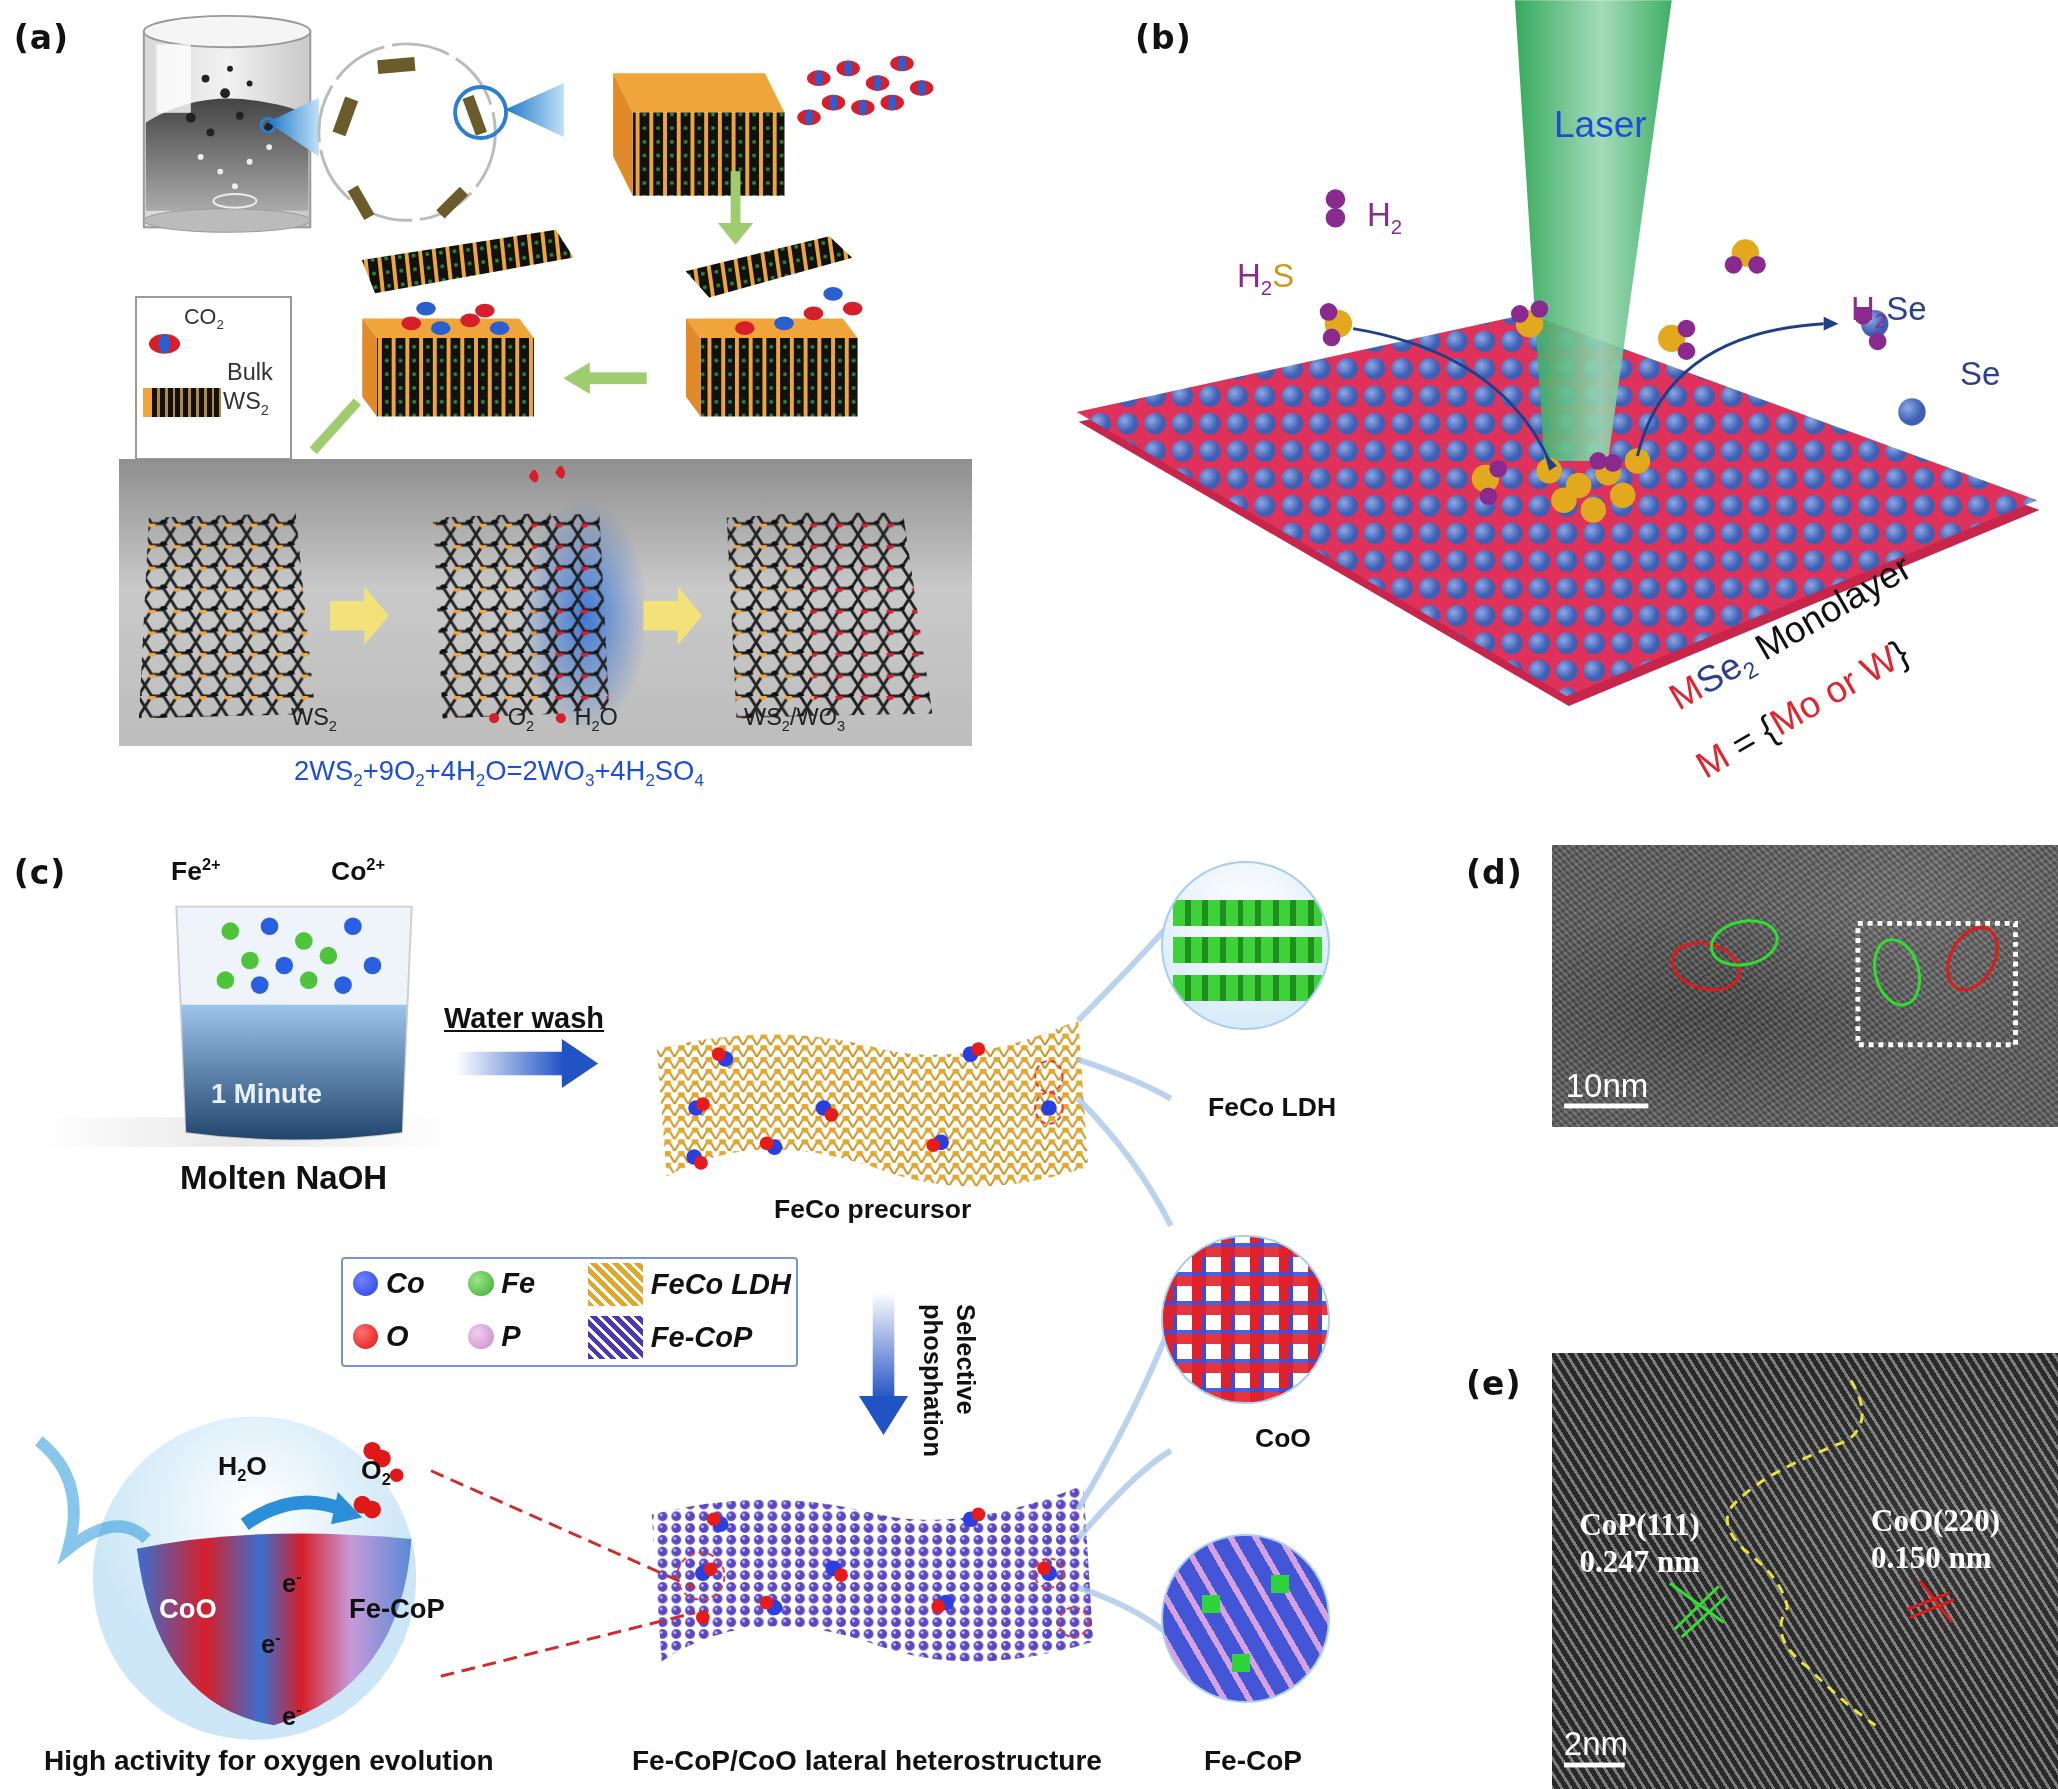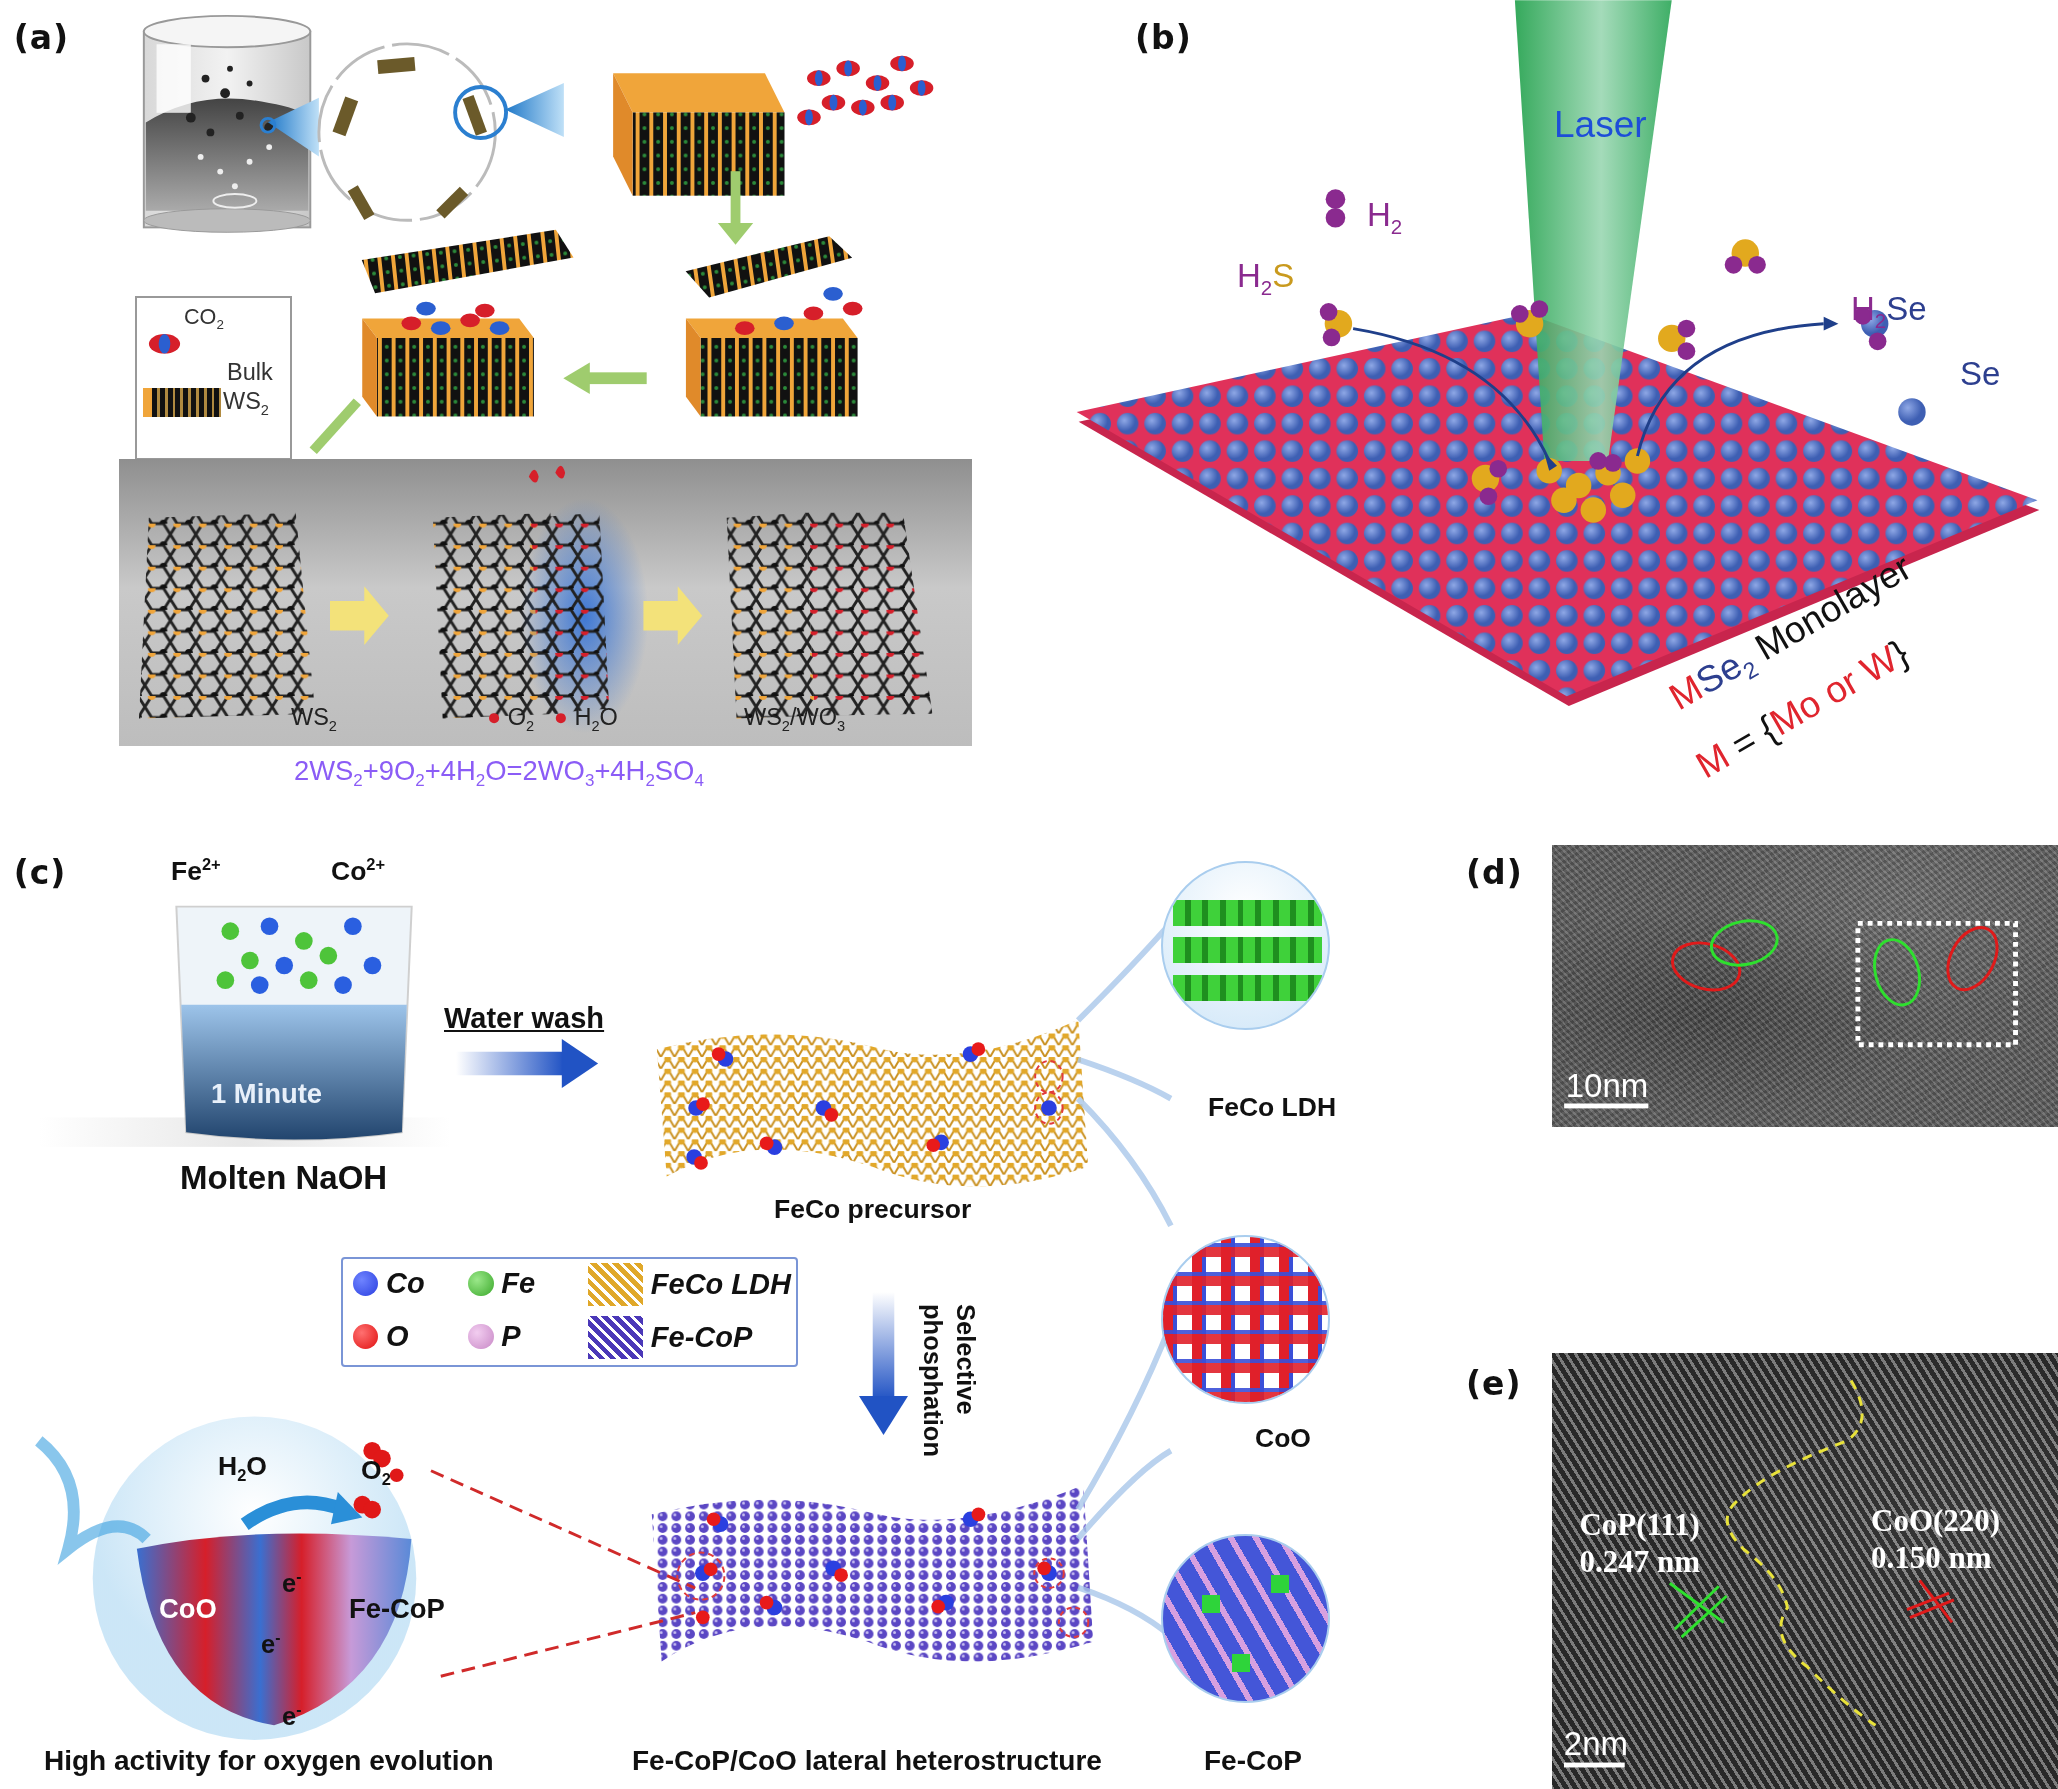--- a/index.html
+++ b/index.html
@@ -212,21 +212,21 @@
     <path d="M445 14 q6 -14 10 0 q-2 12 -10 0z" fill="#d61f2a"></path>
   </svg>
   <div class="cap" style="left:172px; top:245px; font-size:23.5px; color:#222;"><span>WS</span><sub>2</sub></div>
   <div class="cap" style="left:368px; top:245px; font-size:23.5px; color:#222;">
     <span style="color:#d61f2a;">●</span> <span>O</span><sub>2</sub>
     &nbsp;&nbsp;<span style="color:#d61f2a;">●</span> <span>H</span><sub>2</sub><span>O</span>
   </div>
   <div class="cap" style="left:625px; top:245px; font-size:23.5px; color:#222;"><span>WS</span><sub>2</sub><span>/WO</span><sub>3</sub></div>
 </div>
 
-<div class="cap" style="left:294px; top:755px; font-size:27.4px; color:#8b5cf6;">
+<div class="cap" style="left:294px; top:755px; font-size:27.4px; color:#1d4ed8;">
   <span>2WS</span><sub>2</sub><span>+9O</span><sub>2</sub><span>+4H</span><sub>2</sub><span>O=2WO</span><sub>3</sub><span>+4H</span><sub>2</sub><span>SO</span><sub>4</sub>
 </div>
 
 <div class="panel-label" style="left:1135px; top:17.6px;">(b)</div>
 
 <svg style="left:1059px; top:0;" width="1000" height="765" viewBox="0 0 1020 780">
   <defs>
     <linearGradient id="laserG" x1="0" x2="1">
       <stop offset="0" stop-color="#1fa04a"></stop>
         <stop offset="0.55" stop-color="#9ad7b2"></stop>

